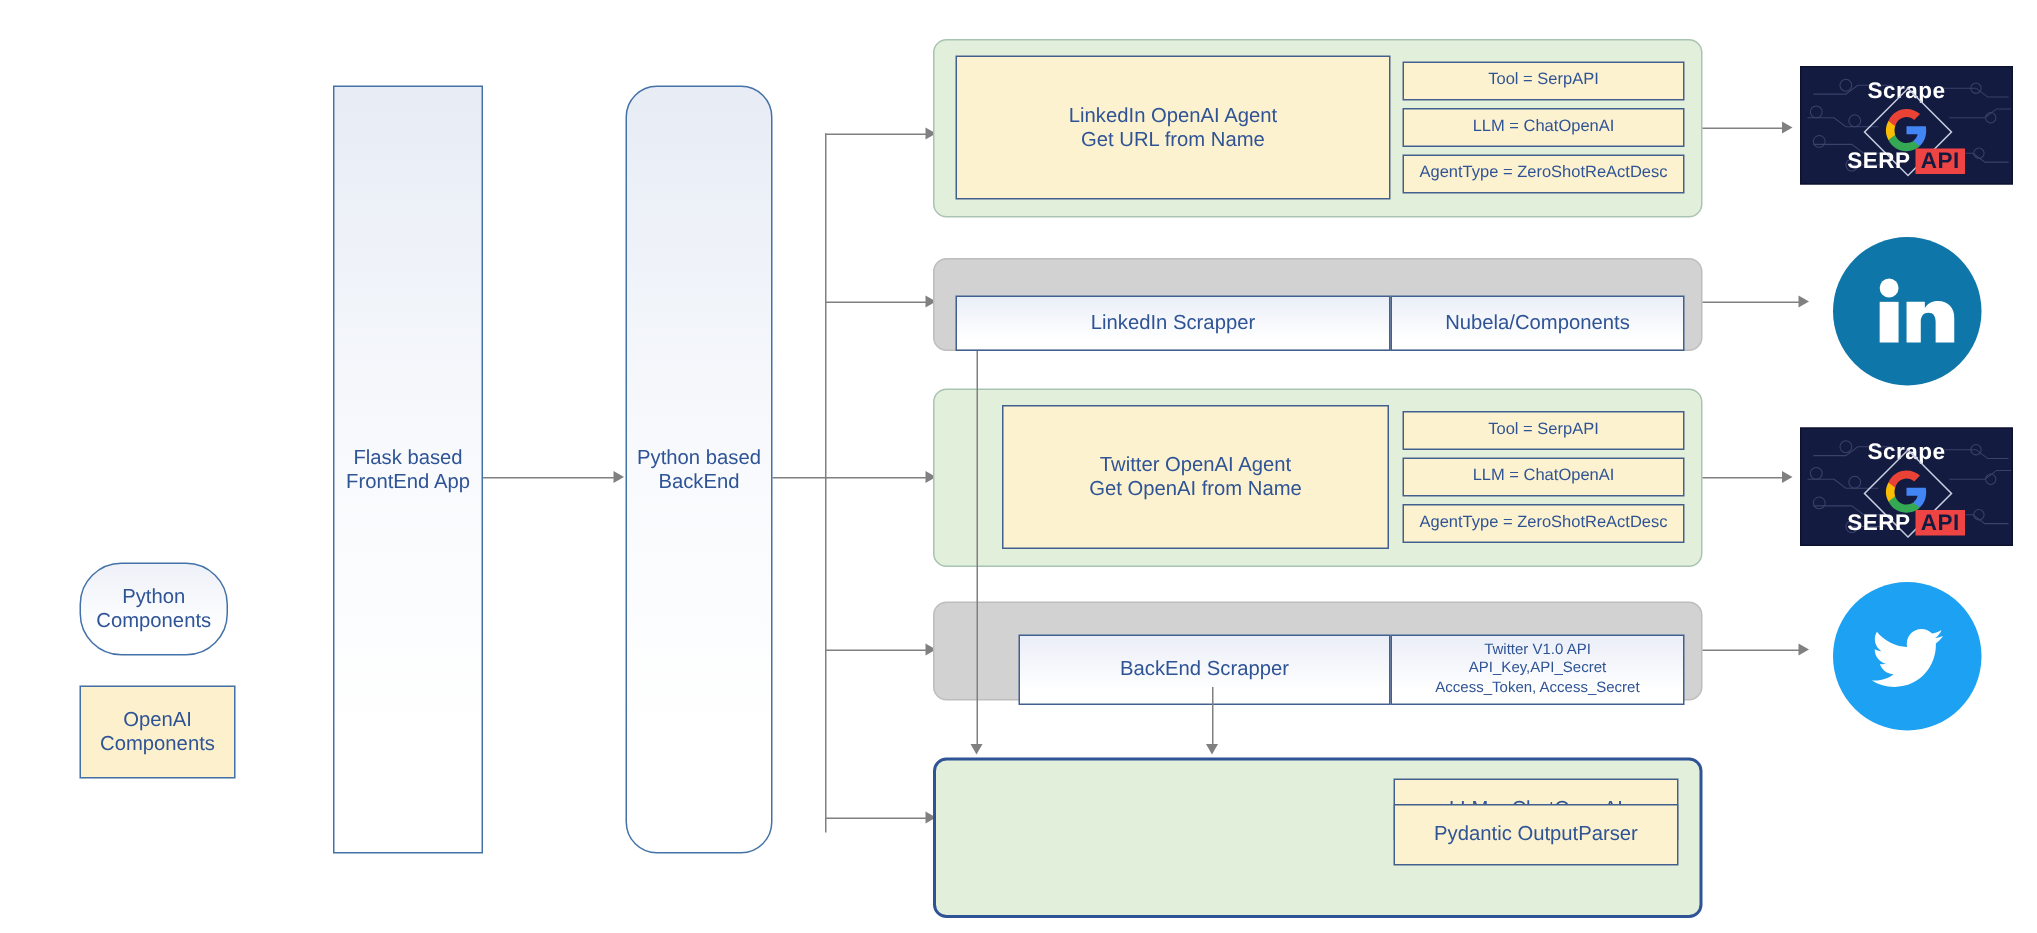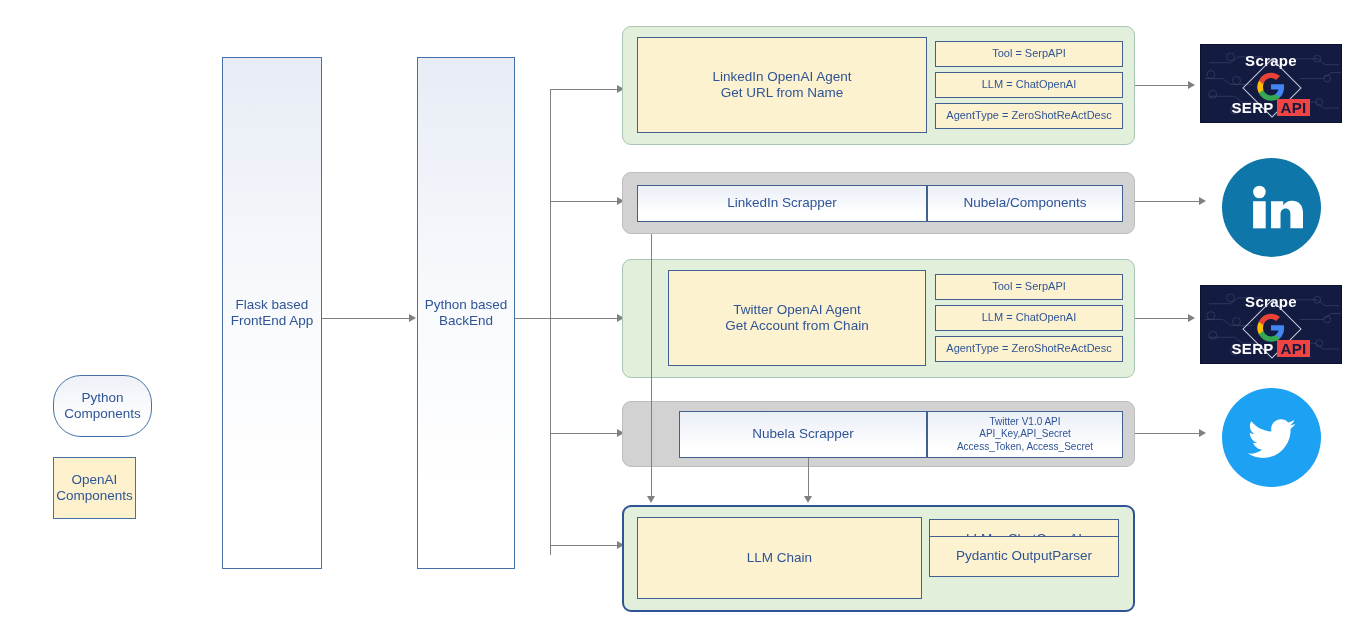--- a/index.html
+++ b/index.html
@@ -84,20 +84,21 @@
     display: flex;
     align-items: center;
     justify-content: center;
     font-size: 13.5px;
   }
   .panel-cream {
     background: #fdf2cf;
   }
   .panel-blue {
     background: linear-gradient(180deg, #eaeef7 0%, #ffffff 80%);
+    margin-top: 12px;
   }
   .panel-small {
     font-size: 11px;
   }
   .panel-tiny {
     font-size: 10px;
   }
 
   
   .line-h, .line-v {
@@ -198,30 +199,30 @@
 </style>
 </head>
 <body>
 
 <div id="canvas">
 
   <div class="legend-box legend-python txt" style="left:53px; top:375px; width:99px; height:62px;">
     <span>Python
 Components</span>
   </div>
-  <div class="legend-box legend-openai txt" style="left:53px; top:457px; width:83px; height:62px;">
+  <div class="legend-box legend-openai txt" style="left:53px; top:457px; width:104px; height:62px;">
     <span>OpenAI
 Components</span>
   </div>
 
   <div class="pillar txt" style="left:222px; top:57px; width:100px; height:512px;">
     <span>Flask based
 FrontEnd App</span>
   </div>
-  <div class="pillar txt" style="left:417px; top:57px; width:98px; height:512px;">
+  <div class="pillar txt" style="left:417px; top:57px; width:98px; height:512px;border-radius:21px;">
     <span>Python based
 BackEnd</span>
   </div>
 
   <div class="line-h" style="left:322px; top:318px; width:88px;"></div>
   <div class="arrow-r" style="left:409px; top:314px;"></div>
 
   <div class="line-h" style="left:515px; top:318px; width:36px;"></div>
   <div class="line-v" style="left:550px; top:89px; height:466px;"></div>
 
@@ -267,51 +268,48 @@
   <div class="panel panel-blue txt" style="left:927px; top:185px; width:196px; height:37px;">
     <span>Nubela/Components</span>
   </div>
   <div class="line-h" style="left:1135px; top:201px; width:66px;"></div>
   <div class="arrow-r" style="left:1199px; top:197px;"></div>
 
   <div class="group group-green" style="left:622px; top:259px; width:513px; height:119px;">
   </div>
   <div class="panel panel-cream txt" style="left:668px; top:270px; width:258px; height:96px;">
     <span>Twitter OpenAI Agent
-Get Account from Chain</span>
+Get OpenAI from Name</span>
   </div>
   <div class="panel panel-cream panel-small txt" style="left:935px; top:274px; width:188px; height:26px;">
     <span>Tool = SerpAPI</span>
   </div>
   <div class="panel panel-cream panel-small txt" style="left:935px; top:305px; width:188px; height:26px;">
     <span>LLM = ChatOpenAI</span>
   </div>
   <div class="panel panel-cream panel-small txt" style="left:935px; top:336px; width:188px; height:26px;">
     <span>AgentType = ZeroShotReActDesc</span>
   </div>
   <div class="line-h" style="left:1135px; top:318px; width:55px;"></div>
   <div class="arrow-r" style="left:1188px; top:314px;"></div>
 
   <div class="group group-gray" style="left:622px; top:401px; width:513px; height:66px;">
   </div>
   <div class="panel panel-blue txt" style="left:679px; top:411px; width:248px; height:47px;">
-    <span>Nubela Scrapper</span>
+    <span>BackEnd Scrapper</span>
   </div>
   <div class="panel panel-blue panel-tiny txt" style="left:927px; top:411px; width:196px; height:47px;">
     <span>Twitter V1.0 API
 API_Key,API_Secret
 Access_Token, Access_Secret</span>
   </div>
   <div class="line-h" style="left:1135px; top:433px; width:66px;"></div>
   <div class="arrow-r" style="left:1199px; top:429px;"></div>
 
   <div class="group group-green-strong" style="left:622px; top:505px; width:513px; height:107px;">
-  </div>
-  <div class="panel panel-cream txt" style="left:637px; top:517px; width:285px; height:82px;">
-    <span>LLM Chain</span>
   </div>
   <div class="panel panel-cream txt" style="left:929px; top:519px; width:190px; height:41px;">
     <span>LLM = ChatOpenAI</span>
   </div>
   <div class="panel panel-cream txt" style="left:929px; top:536px; width:190px; height:41px;">
     <span>Pydantic OutputParser</span>
   </div>
 
   <div class="line-v" style="left:651px; top:234px; height:264px;"></div>
   <div class="arrow-d" style="left:647px; top:496px;"></div>

